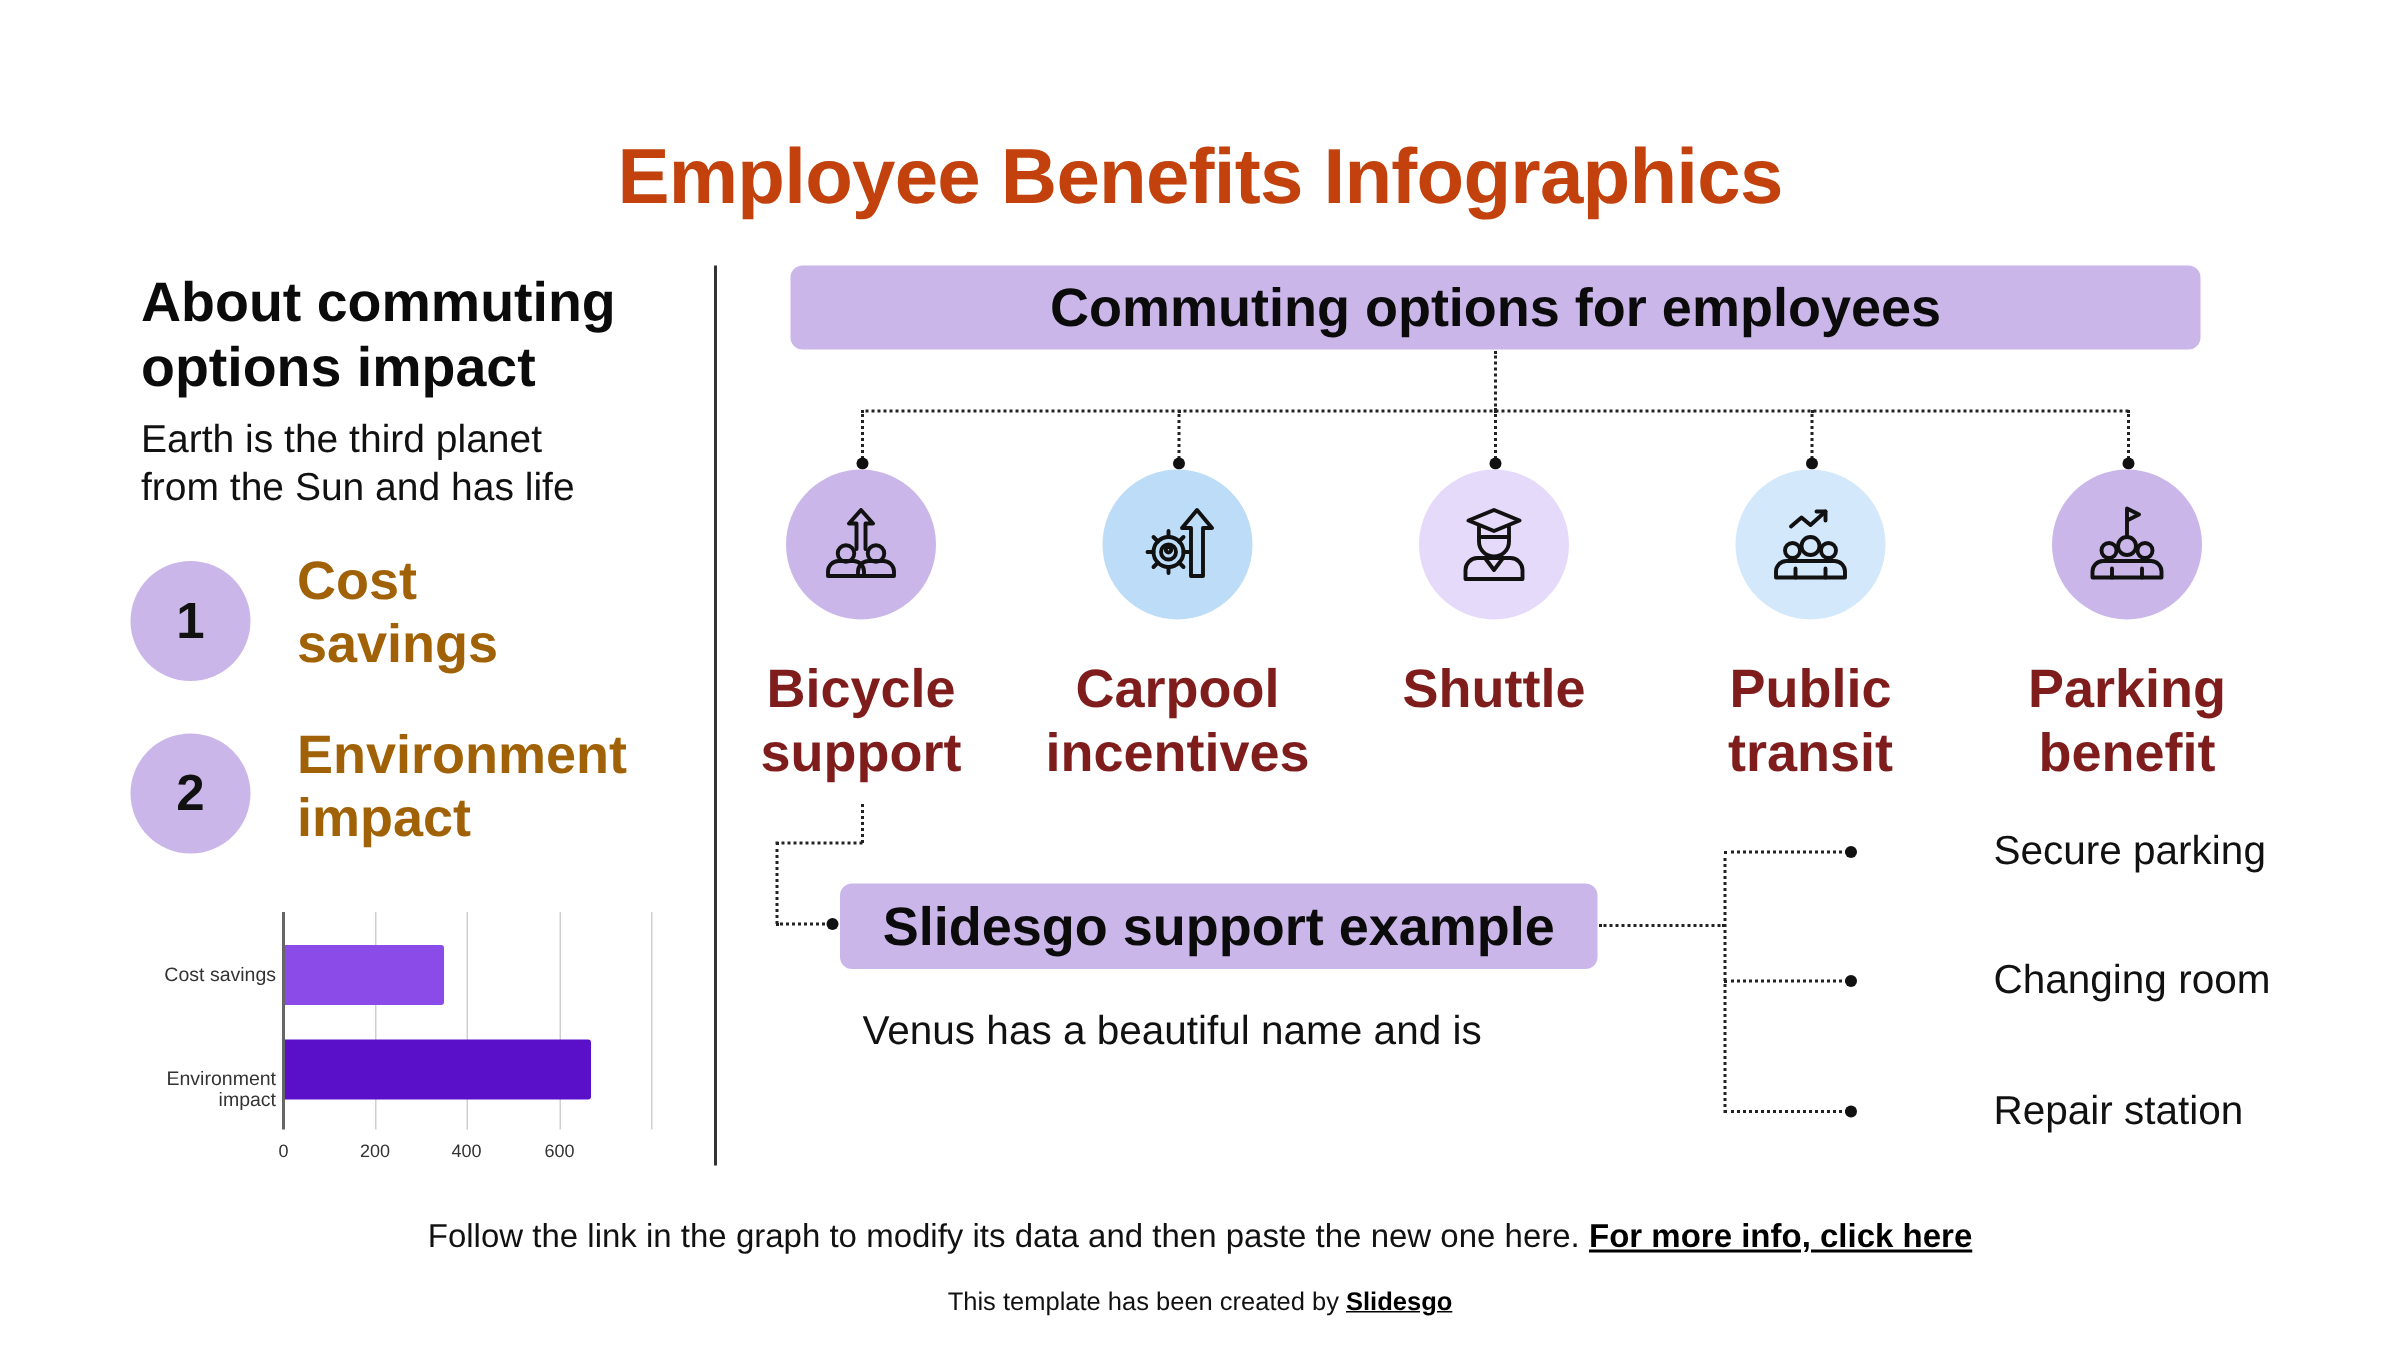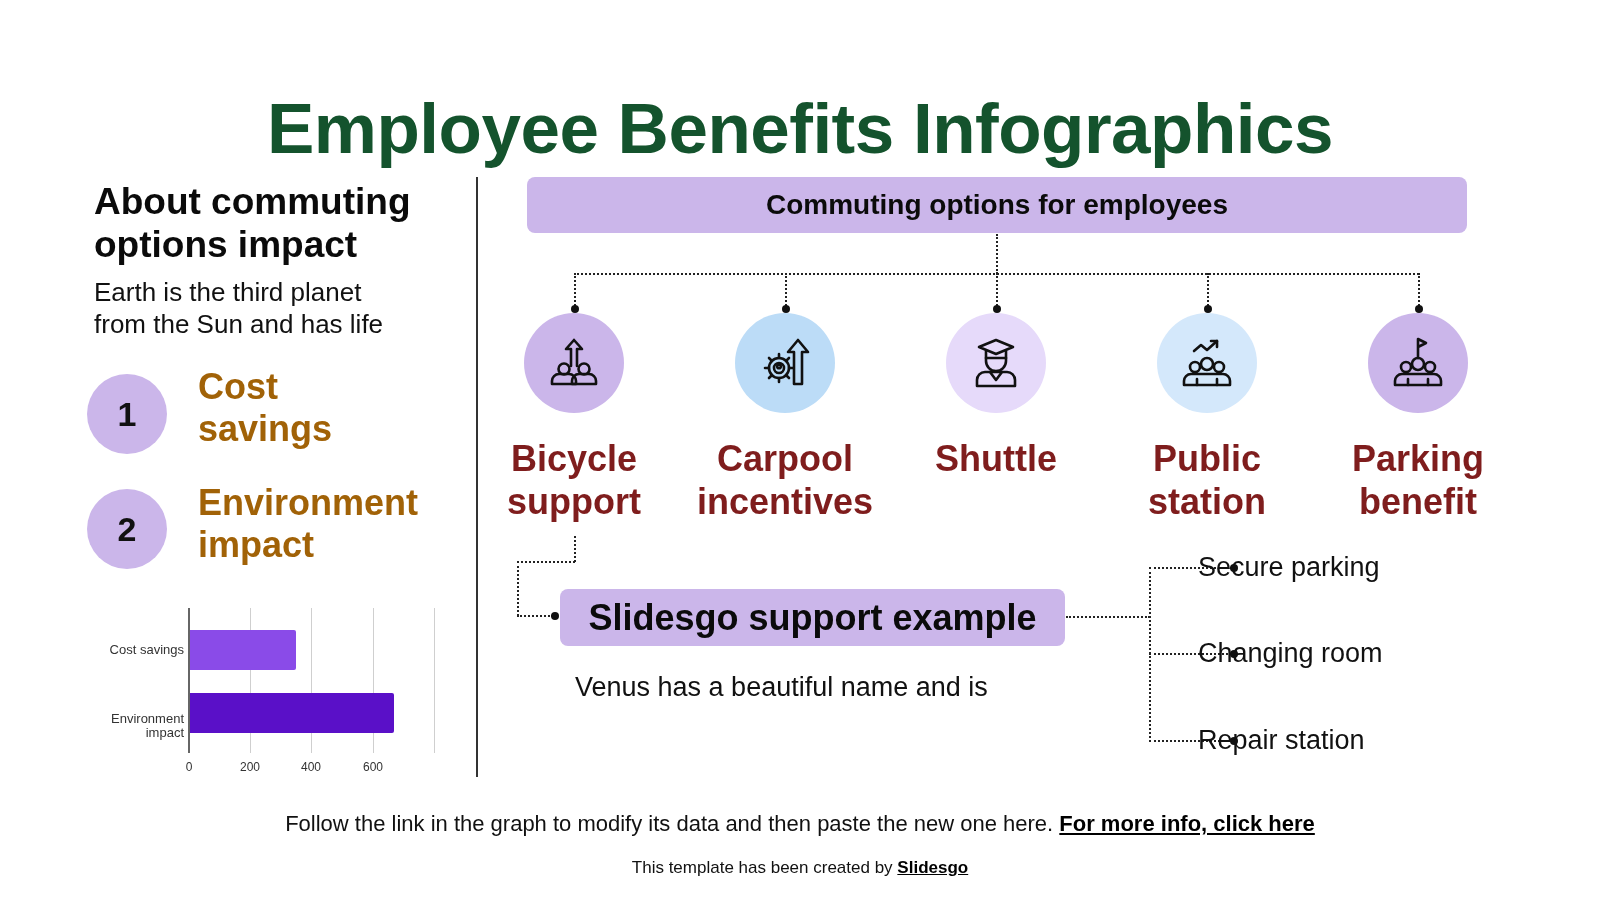--- a/index.html
+++ b/index.html
@@ -1,21 +1,21 @@
 <!DOCTYPE html>
 <html><head>
 <meta charset="utf-8">
 <style>
   * { box-sizing: border-box; margin: 0; padding: 0; }
   html, body { width: 1600px; height: 900px; background: #ffffff; overflow: hidden; }
   body { font-family: "Liberation Sans", "DejaVu Sans", sans-serif; color: #0b0b0b; position: relative; }
 
   .title {
     position: absolute; left: 0; top: 88px; width: 1600px; text-align: center;
-    font-size: 71px; font-weight: 700; letter-spacing: -0.5px; color: #14532d;
+    font-size: 52px; font-weight: 700; letter-spacing: -0.5px; color: #c2410c;
   }
 
   
   .about-title { position: absolute; left: 94px; top: 180px; font-size: 37px; font-weight: 700; line-height: 43px; color: #0b0b0b; }
   .about-desc { position: absolute; left: 94px; top: 276px; font-size: 26px; line-height: 32px; color: #111; }
 
   .num-circle {
     position: absolute; width: 80px; height: 80px; border-radius: 50%;
     background: #cbb6ea; display: flex; align-items: center; justify-content: center;
     font-size: 34px; font-weight: 700; color: #111;
@@ -29,21 +29,21 @@
   .chart .gridline { position: absolute; top: 8px; width: 1px; height: 145px; background: #cfcfcf; }
   .chart .axis { position: absolute; top: 8px; left: 88px; width: 2px; height: 145px; background: #666; }
   .chart .bar { position: absolute; left: 89px; border-radius: 0 2px 2px 0; }
   .chart .cat-label { position: absolute; right: 256px; font-size: 13px; color: #333; text-align: right; line-height: 14px; }
   .chart .tick { position: absolute; top: 160px; font-size: 12px; color: #333; transform: translateX(-50%); }
 
   
   .options-header {
     position: absolute; left: 527px; top: 177px; width: 940px; height: 56px;
     background: #cbb6ea; border-radius: 8px; display: flex; align-items: center; justify-content: center;
-    font-size: 28px; font-weight: 700; color: #0b0b0b;
+    font-size: 36px; font-weight: 700; color: #0b0b0b;
   }
 
   .dot-v { position: absolute; width: 0; border-left: 2px dotted #222; }
   .dot-h { position: absolute; height: 0; border-top: 2px dotted #222; }
   .pin { position: absolute; width: 8px; height: 8px; border-radius: 50%; background: #111; }
 
   .opt-circle {
     position: absolute; width: 100px; height: 100px; border-radius: 50%;
     display: flex; align-items: center; justify-content: center;
   }
@@ -53,21 +53,21 @@
     line-height: 43px; color: #7f1d1d;
   }
 
   .example-box {
     position: absolute; left: 560px; top: 589px; width: 505px; height: 57px;
     background: #cbb6ea; border-radius: 8px; display: flex; align-items: center; justify-content: center;
     font-size: 36px; font-weight: 700; color: #0b0b0b;
   }
   .example-desc { position: absolute; left: 575px; top: 671px; font-size: 27px; line-height: 32px; color: #111; }
 
-  .feature { position: absolute; left: 1198px; font-size: 27px; color: #111; }
+  .feature { position: absolute; left: 1329px; font-size: 27px; color: #111; }
 
   .footer-note { position: absolute; left: 0; top: 811px; width: 1600px; text-align: center; font-size: 22px; color: #111; }
   .footer-note a, .credit a { color: #000; font-weight: 700; text-decoration: underline; }
   .credit { position: absolute; left: 0; top: 858px; width: 1600px; text-align: center; font-size: 17px; color: #111; }
 </style>
 </head>
 <body>
 
 <div class="title">Employee Benefits Infographics</div>
 
@@ -183,21 +183,21 @@
 </div>
 <div class="opt-label" style="left:675px; top:437px;">
   <div>Carpool</div>
   <div>incentives</div>
 </div>
 <div class="opt-label" style="left:886px; top:437px;">
   <div>Shuttle</div>
 </div>
 <div class="opt-label" style="left:1097px; top:437px;">
   <div>Public</div>
-  <div>station</div>
+  <div>transit</div>
 </div>
 <div class="opt-label" style="left:1308px; top:437px;">
   <div>Parking</div>
   <div>benefit</div>
 </div>
 
 <div class="dot-v" style="left:574px; top:536px; height:26px;"></div>
 <div class="dot-h" style="left:517px; top:561px; width:58px;"></div>
 <div class="dot-v" style="left:517px; top:561px; height:55px;"></div>
 <div class="dot-h" style="left:517px; top:615px; width:36px;"></div>

